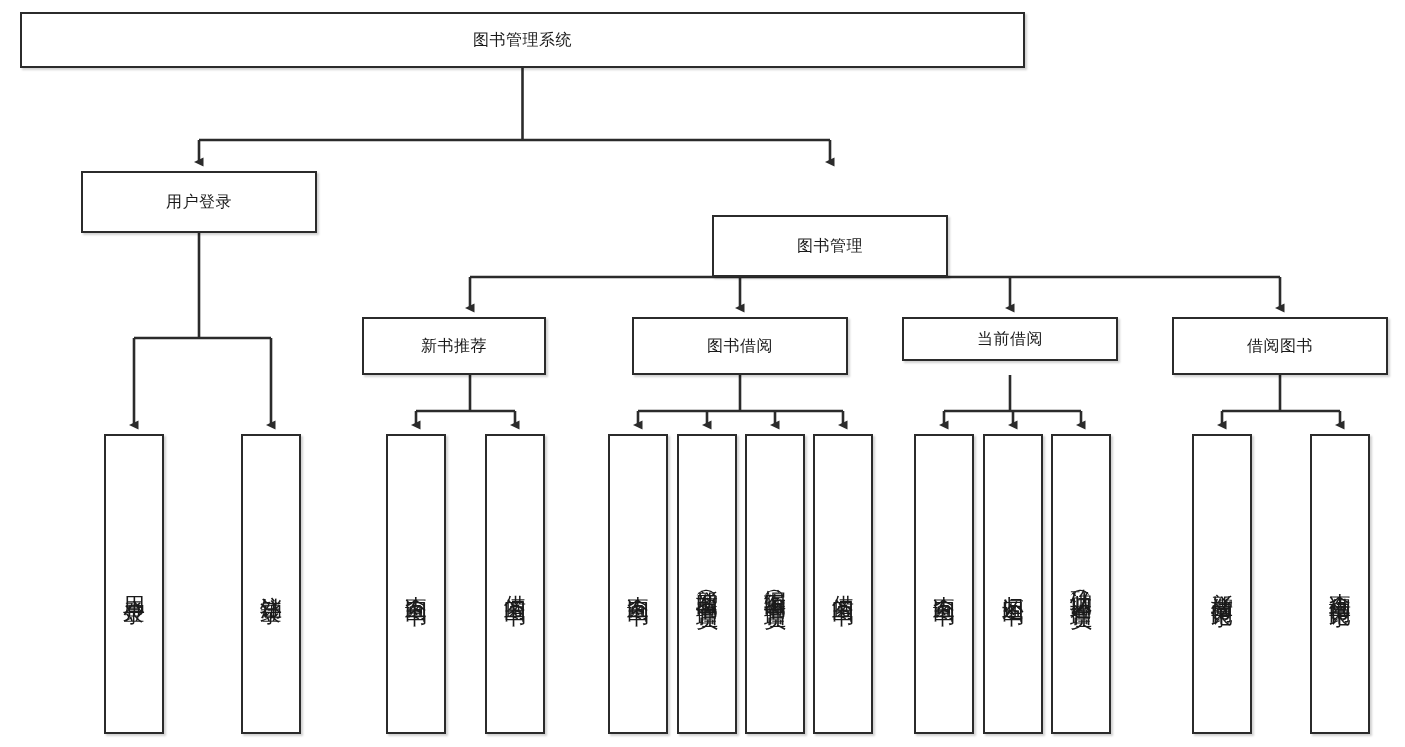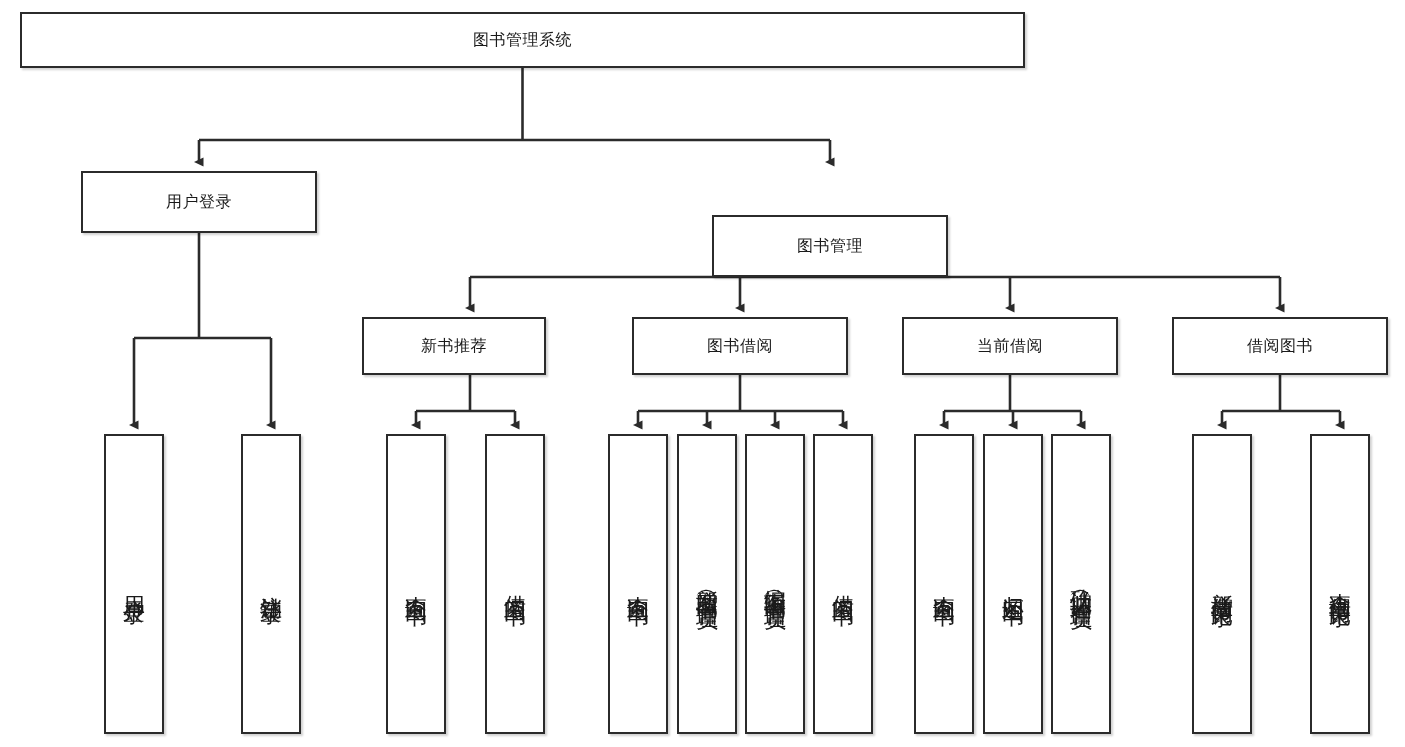--- a/index.html
+++ b/index.html
@@ -117,21 +117,21 @@
       </div>
       <div class="node-box" style="left: 712px; top: 171px; width: 236px; height: 62px; margin-top: 44px;">
         <span class="node-label">图书管理</span>
       </div>
       <div class="node-box" style="left: 362px; top: 317px; width: 184px; height: 58px;">
         <span class="node-label">新书推荐</span>
       </div>
       <div class="node-box" style="left: 632px; top: 317px; width: 216px; height: 58px;">
         <span class="node-label">图书借阅</span>
       </div>
-      <div class="node-box" style="left: 902px; top: 317px; width: 216px; height: 58px;">
+      <div class="node-box" style="left: 902px; top: 317px; width: 216px; height: 44px;">
         <span class="node-label">当前借阅</span>
       </div>
       <div class="node-box" style="left: 1172px; top: 317px; width: 216px; height: 58px;">
         <span class="node-label">借阅图书</span>
       </div>
       <div class="node-box vertical" style="left: 104px; top: 434px; width: 60px; height: 300px;">
         <span class="node-label">用户登录</span>
       </div>
       <div class="node-box vertical" style="left: 241px; top: 434px; width: 60px; height: 300px;">
         <span class="node-label">注销登录</span>

